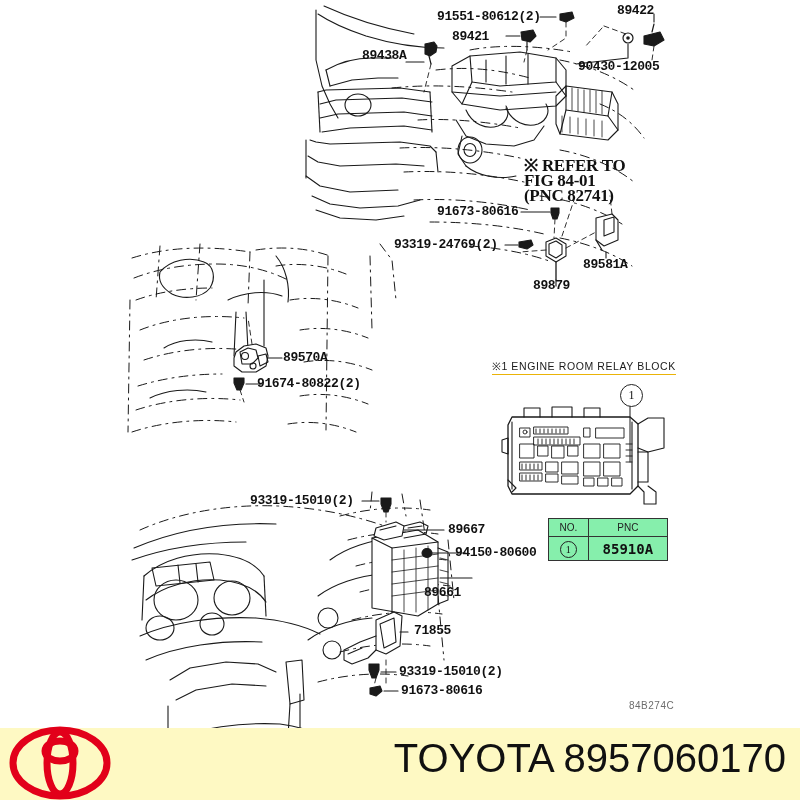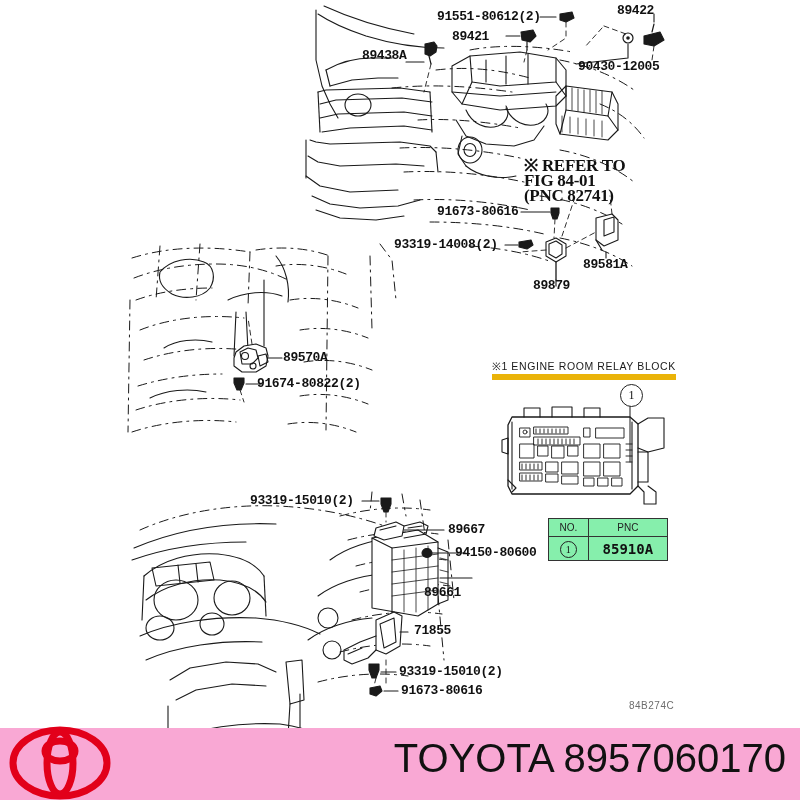--- a/index.html
+++ b/index.html
@@ -31,21 +31,21 @@
     white-space:pre;
     letter-spacing:-0.3px;
   }
   .blocktitle{
     position:absolute;
     font-family:"Liberation Sans", sans-serif;
     font-size:10.5px;
     color:#1a1a1a;
     letter-spacing:0.6px;
     white-space:nowrap;
-    border-bottom:6px solid #eab308;
+    border-bottom:1px solid #eab308;
     padding-bottom:1px;
   }
   .pnctable{
     position:absolute;
     border:1.4px solid #222;
     border-collapse:collapse;
     background:#86efac;
   }
   .pnctable td,.pnctable th{
     border:1px solid #333;
@@ -66,21 +66,21 @@
     font-family:"Liberation Serif",serif;font-size:10px;font-weight:normal;
   }
   .diagcode{
     position:absolute;
     font-family:"Liberation Sans", sans-serif;
     font-size:10px;color:#6d6d6d;letter-spacing:0.5px;
   }
   
   #footer{
     position:absolute;left:0;top:728px;width:800px;height:72px;
-    background:#f9a8d4;
+    background:#fef9c3;
   }
   #footer-text{
     position:absolute;right:14px;top:8px;
     font-family:"Liberation Sans", sans-serif;
     font-size:40px;font-weight:normal;color:#111;
     letter-spacing:0px;white-space:nowrap;
   }
   #logo{position:absolute;left:8px;top:-2px;}
 </style>
 </head>
@@ -478,21 +478,21 @@
 
 <div class="lbl" style="left:437px;top:10px;">91551-80612(2)</div>
 <div class="lbl" style="left:452px;top:30px;">89421</div>
 <div class="lbl" style="left:617px;top:4px;text-align:center;">89422</div>
 <div class="lbl" style="left:362px;top:49px;text-align:center;">89438A</div>
 <div class="lbl" style="left:578px;top:60px;">90430-12005</div>
 
 <div class="refer" style="left:524px;top:158px;"><span>※</span> <span>REFER TO</span><br><span>FIG 84-01</span><br><span>(PNC 82741)</span></div>
 
 <div class="lbl" style="left:437px;top:205px;">91673-80616</div>
-<div class="lbl" style="left:394px;top:238px;">93319-14008(2)</div>
+<div class="lbl" style="left:394px;top:238px;">93319-24769(2)</div>
 <div class="lbl" style="left:533px;top:279px;">89879</div>
 <div class="lbl" style="left:583px;top:258px;">89581A</div>
 
 <div class="lbl" style="left:283px;top:351px;">89570A</div>
 <div class="lbl" style="left:257px;top:377px;">91674-80822(2)</div>
 
 <div class="lbl" style="left:250px;top:494px;">93319-15010(2)</div>
 <div class="lbl" style="left:448px;top:523px;">89667</div>
 <div class="lbl" style="left:455px;top:546px;">94150-80600</div>
 <div class="lbl" style="left:424px;top:586px;">89661</div>

